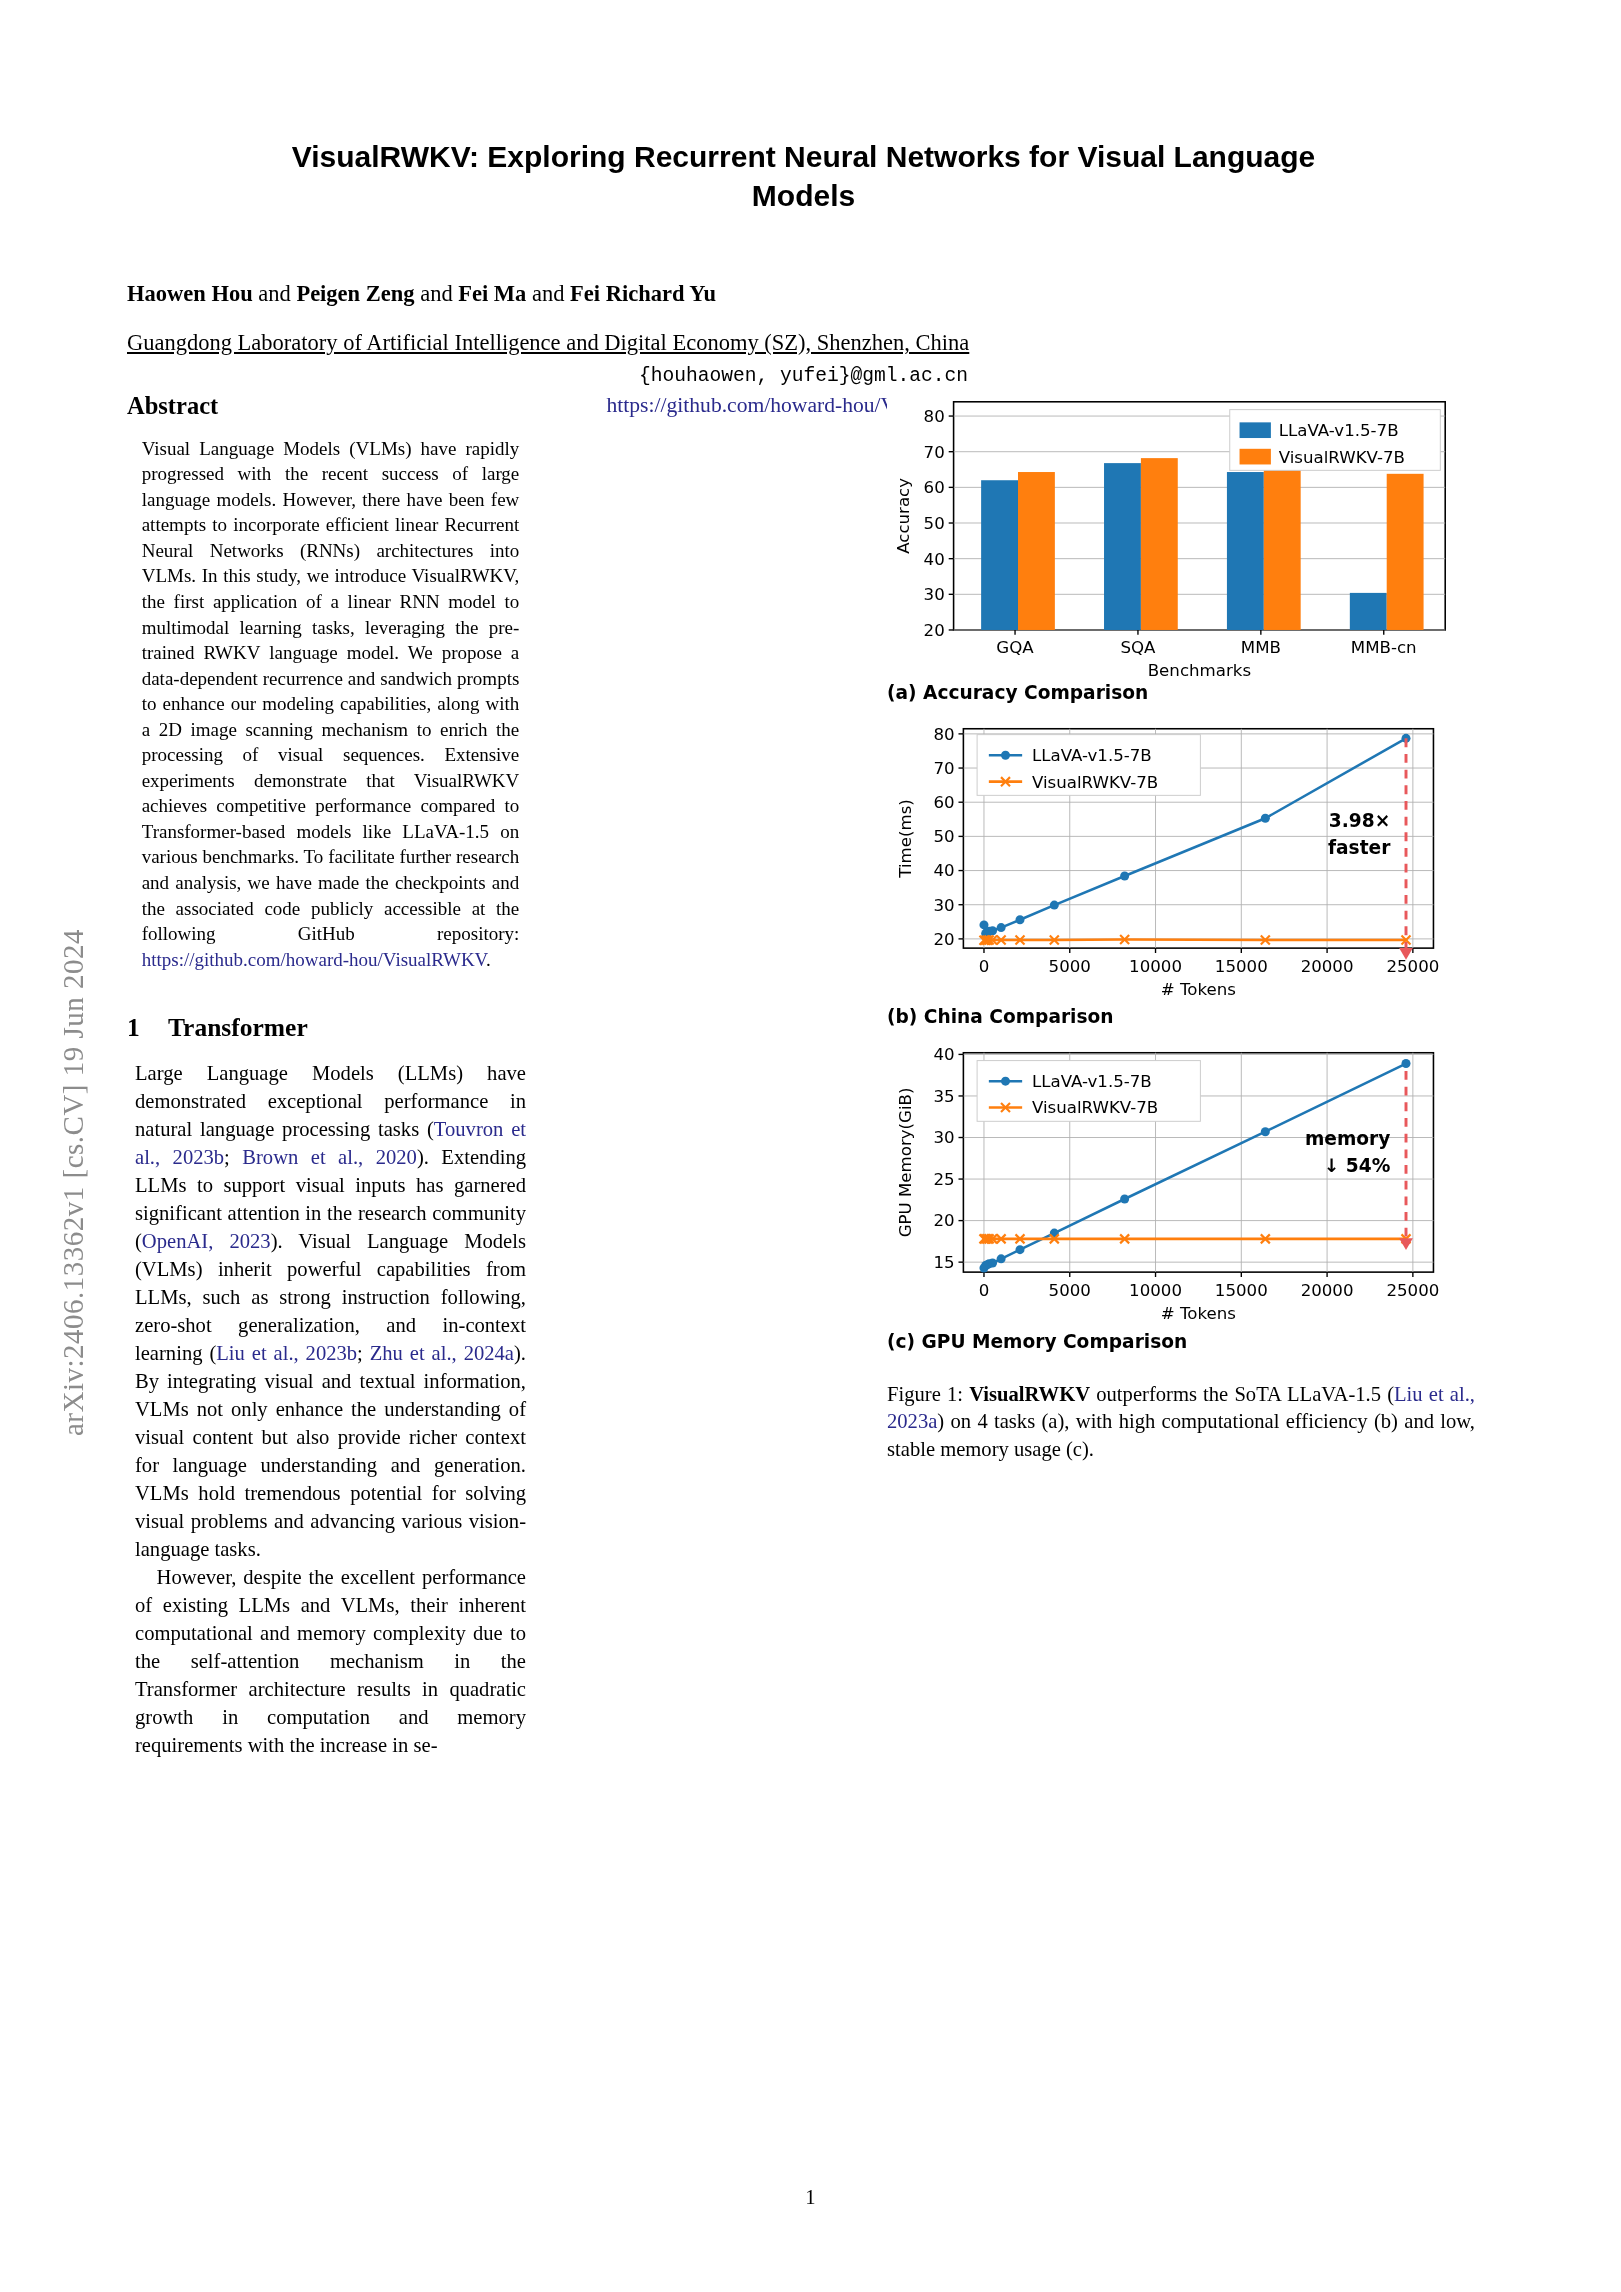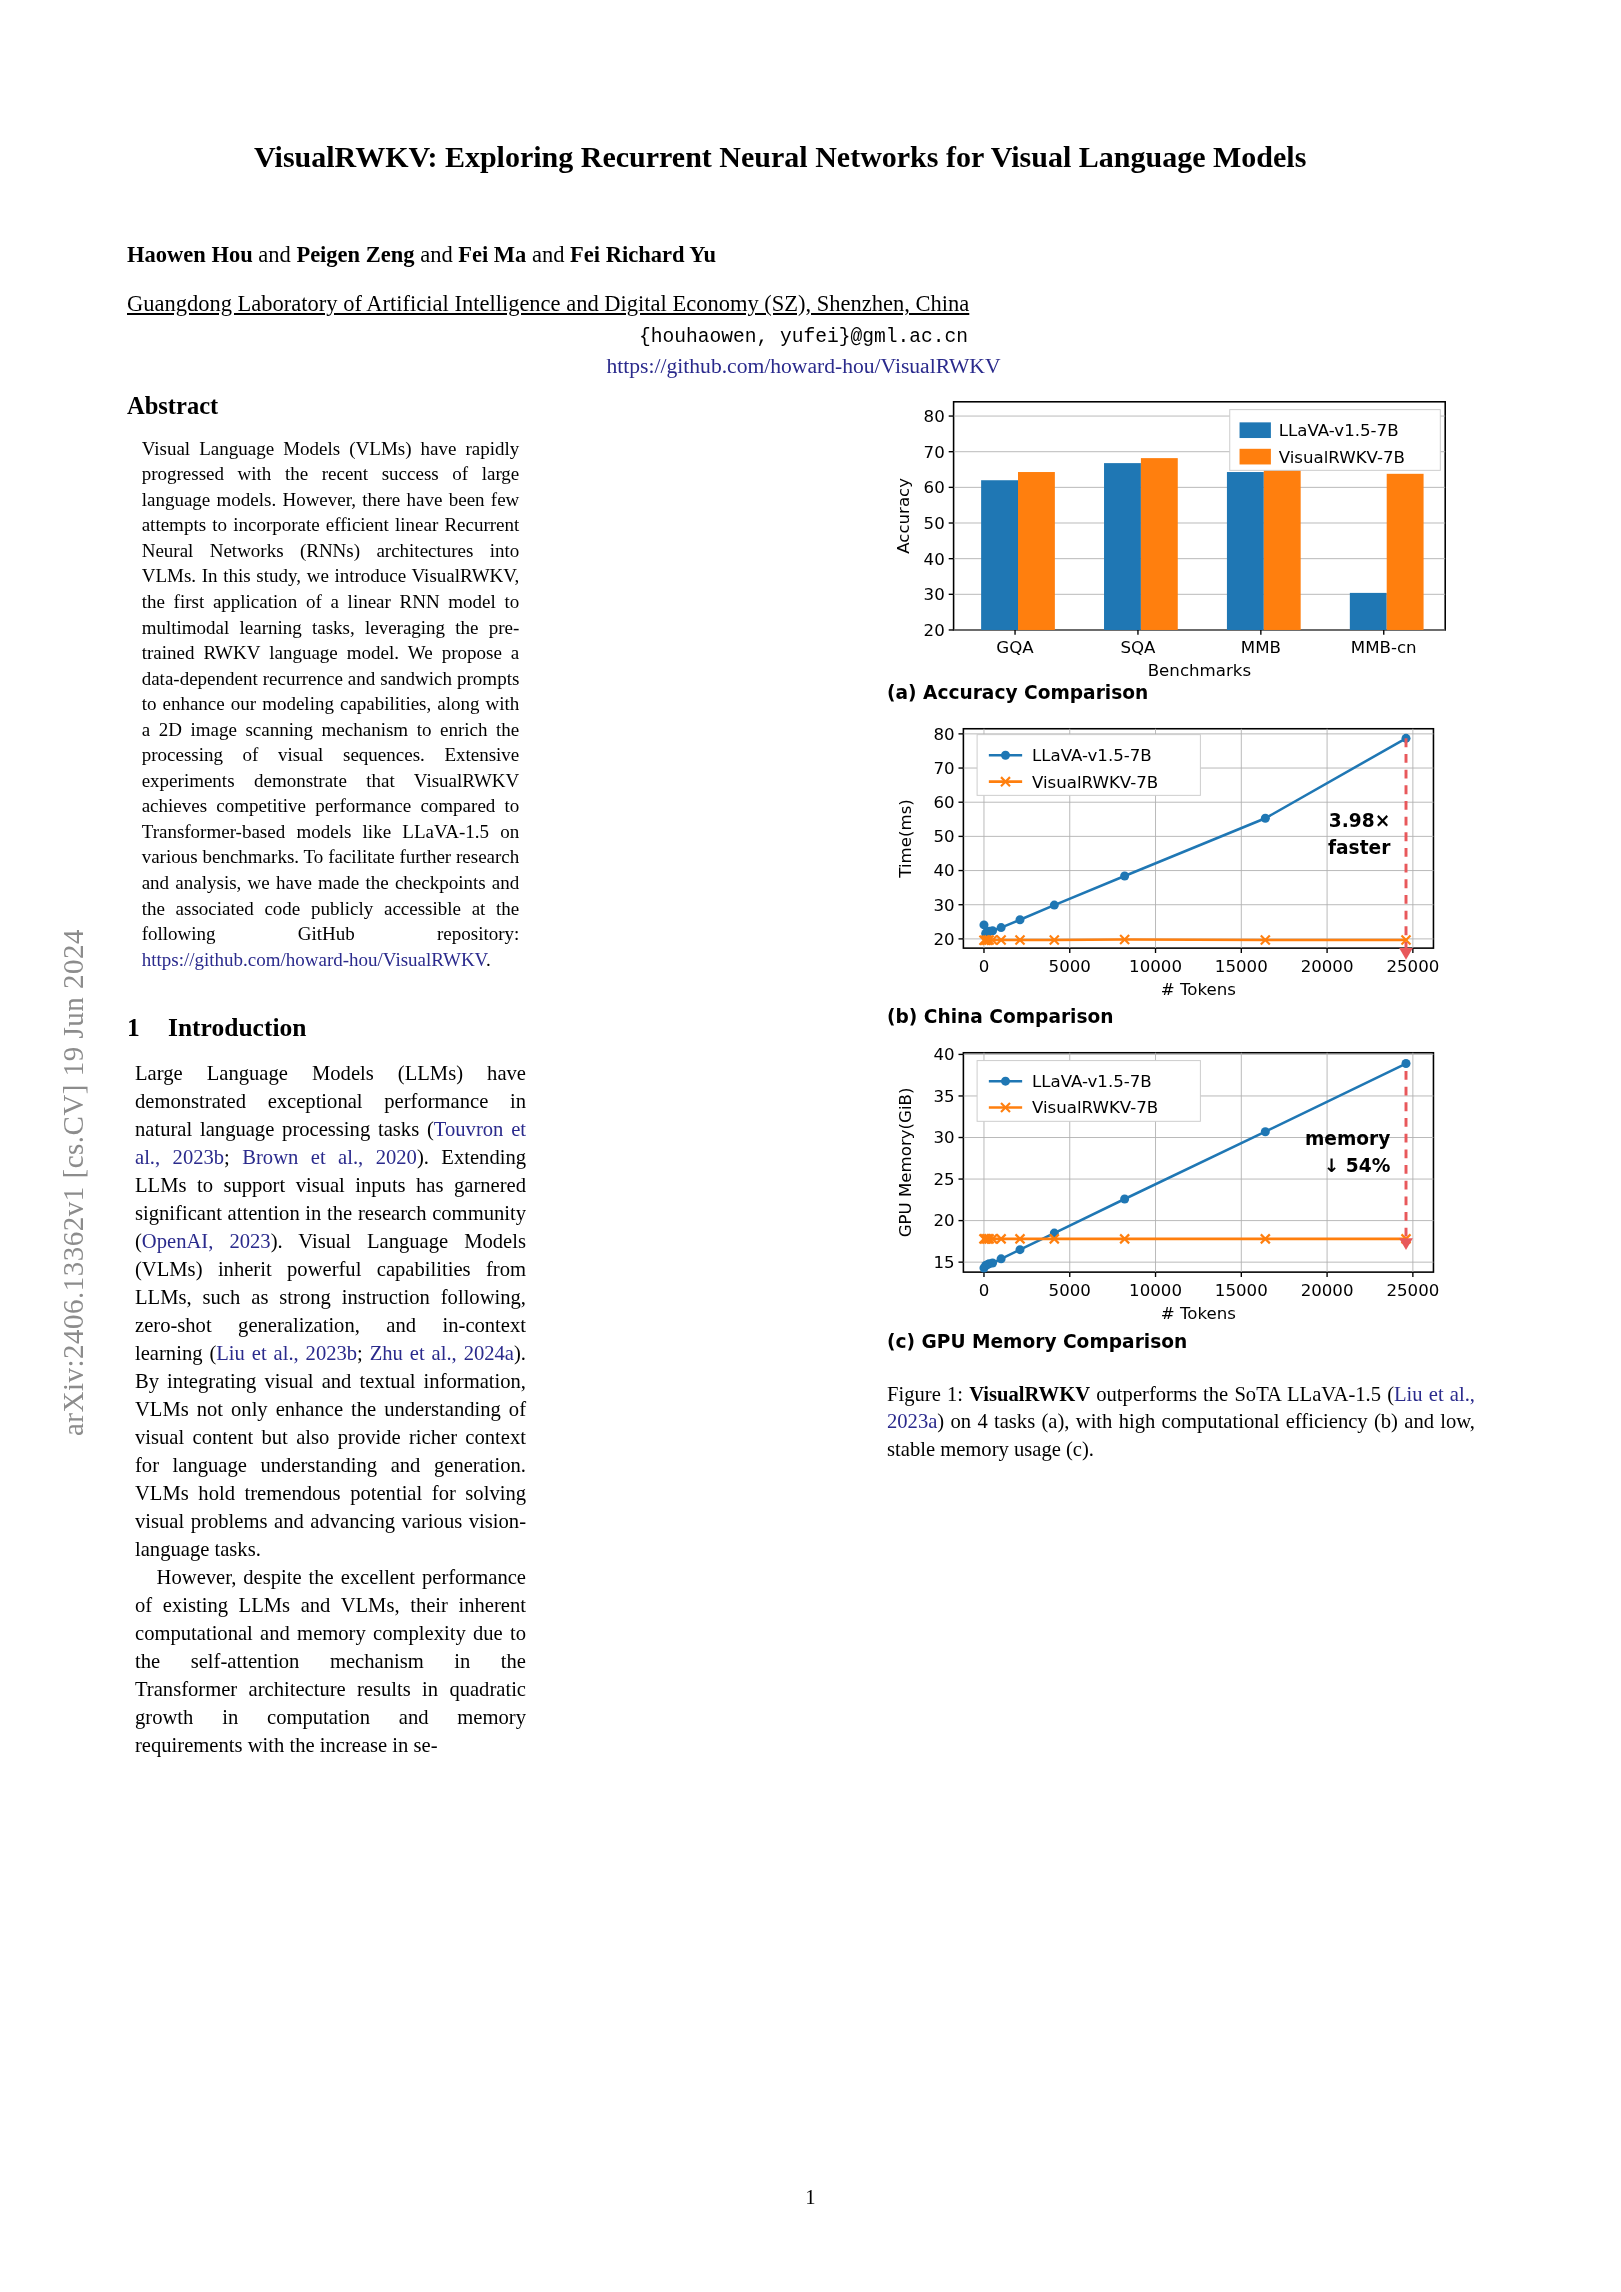--- a/index.html
+++ b/index.html
@@ -13,22 +13,22 @@
     font-family:"Liberation Serif",serif;
     font-size:29px; letter-spacing:0.5px; color:#8c8c8c;
     white-space:nowrap;
   }
 
   
   .page{position:absolute; left:127px; top:0; width:1353px;}
 
   .title{
     font-size:30px; font-weight:bold; line-height:1.30;
-    text-align:left; margin:137px 127px 0 127px;
-    font-family:Liberation Serif, serif;
+    text-align:center; margin:137px 127px 0 127px;
+    font-family:Liberation Sans, sans-serif;
   }
 
   .authors{
     font-size:22.5px; margin-top:63px; line-height:1.42;
   }
   .authors .nm{font-weight:bold;}
   .authors .and{font-weight:normal;}
   .affil{text-align:left;font-size:22.5px;line-height:1.42;margin-top:17px;text-decoration:underline;}
   .email{text-align:center;font-family:"Liberation Mono",monospace;font-size:19.6px;margin-top:5.9px;}
   .homelink{text-align:center;font-size:21.6px;margin-top:5.9px;color:#2a2a8c;}
@@ -73,21 +73,21 @@
     <span>https://github.com/howard-hou/VisualRWKV</span>
   </div>
 </div>
 
 <div class="cols">
   <div class="colL">
     <div class="abs-head">Abstract</div>
     <div class="abs-body"><span>Visual Language Models (VLMs) have rapidly progressed with the recent success of large language models. However, there have been few attempts to incorporate efficient linear Recurrent Neural Networks (RNNs) architectures into VLMs. In this study, we introduce VisualRWKV, the first application of a linear RNN model to multimodal learning tasks, leveraging the pre-trained RWKV language model. We propose a data-dependent recurrence and sandwich prompts to enhance our modeling capabilities, along with a 2D image scanning mechanism to enrich the processing of visual sequences. Extensive experiments demonstrate that VisualRWKV achieves competitive performance compared to Transformer-based models like LLaVA-1.5 on various benchmarks. To facilitate further research and analysis, we have made the checkpoints and the associated code publicly accessible at the following GitHub repository: </span><span class="lnk">https://github.com/howard-hou/VisualRWKV</span><span>.</span></div>
 
     <div class="sec-head">
-      <span class="num">1</span><span>Introduction</span>
+      <span class="num">1</span><span>Transformer</span>
     </div>
     <div class="body-text">
       <p class="p1"><span>Large Language Models (LLMs) have demonstrated exceptional performance in natural language processing tasks (</span><span class="lnk">Touvron et al., 2023b</span><span>; </span><span class="lnk">Brown et al., 2020</span><span>). Extending LLMs to support visual inputs has garnered significant attention in the research community (</span><span class="lnk">OpenAI, 2023</span><span>). Visual Language Models (VLMs) inherit powerful capabilities from LLMs, such as strong instruction following, zero-shot generalization, and in-context learning (</span><span class="lnk">Liu et al., 2023b</span><span>; </span><span class="lnk">Zhu et al., 2024a</span><span>). By integrating visual and textual information, VLMs not only enhance the understanding of visual content but also provide richer context for language understanding and generation. VLMs hold tremendous potential for solving visual problems and advancing various vision-language tasks.</span></p>
       <p class="ind p2"><span>However, despite the excellent performance of existing LLMs and VLMs, their inherent computational and memory complexity due to the self-attention mechanism in the Transformer architecture results in quadratic growth in computation and memory requirements with the increase in se-</span></p>
     </div>
   </div>
 </div>
 
 <div class="figbox">
 

